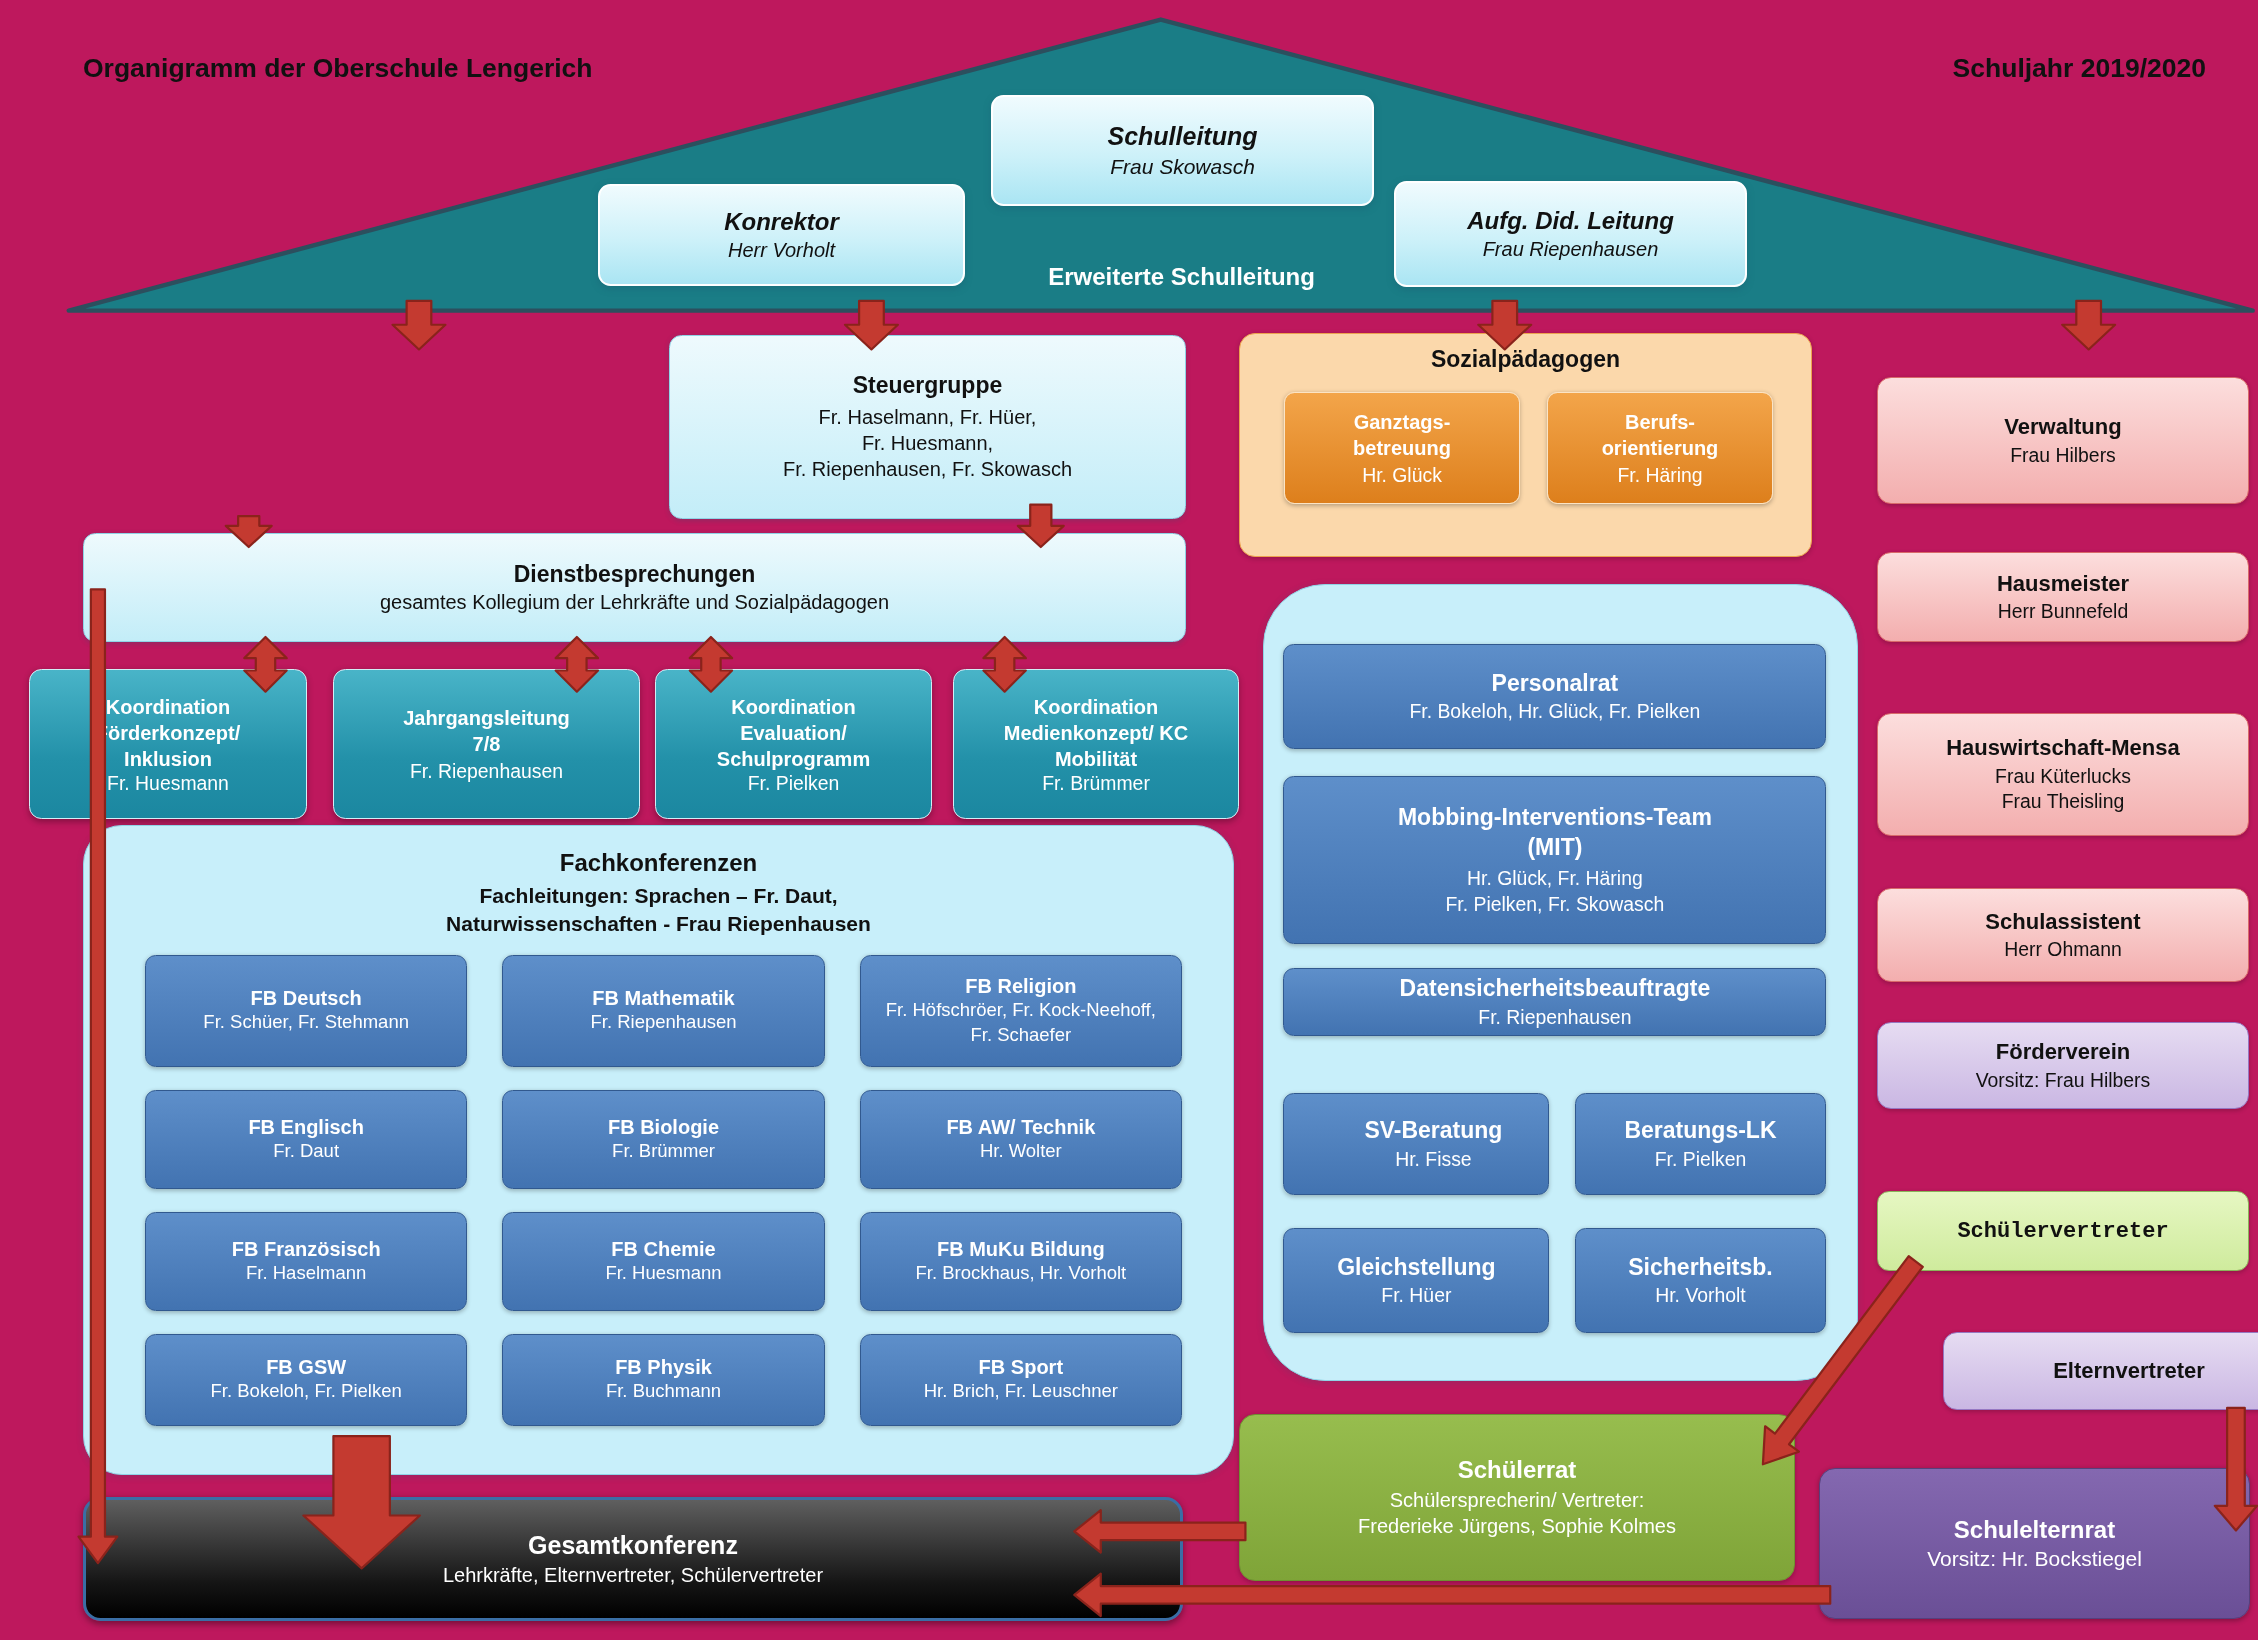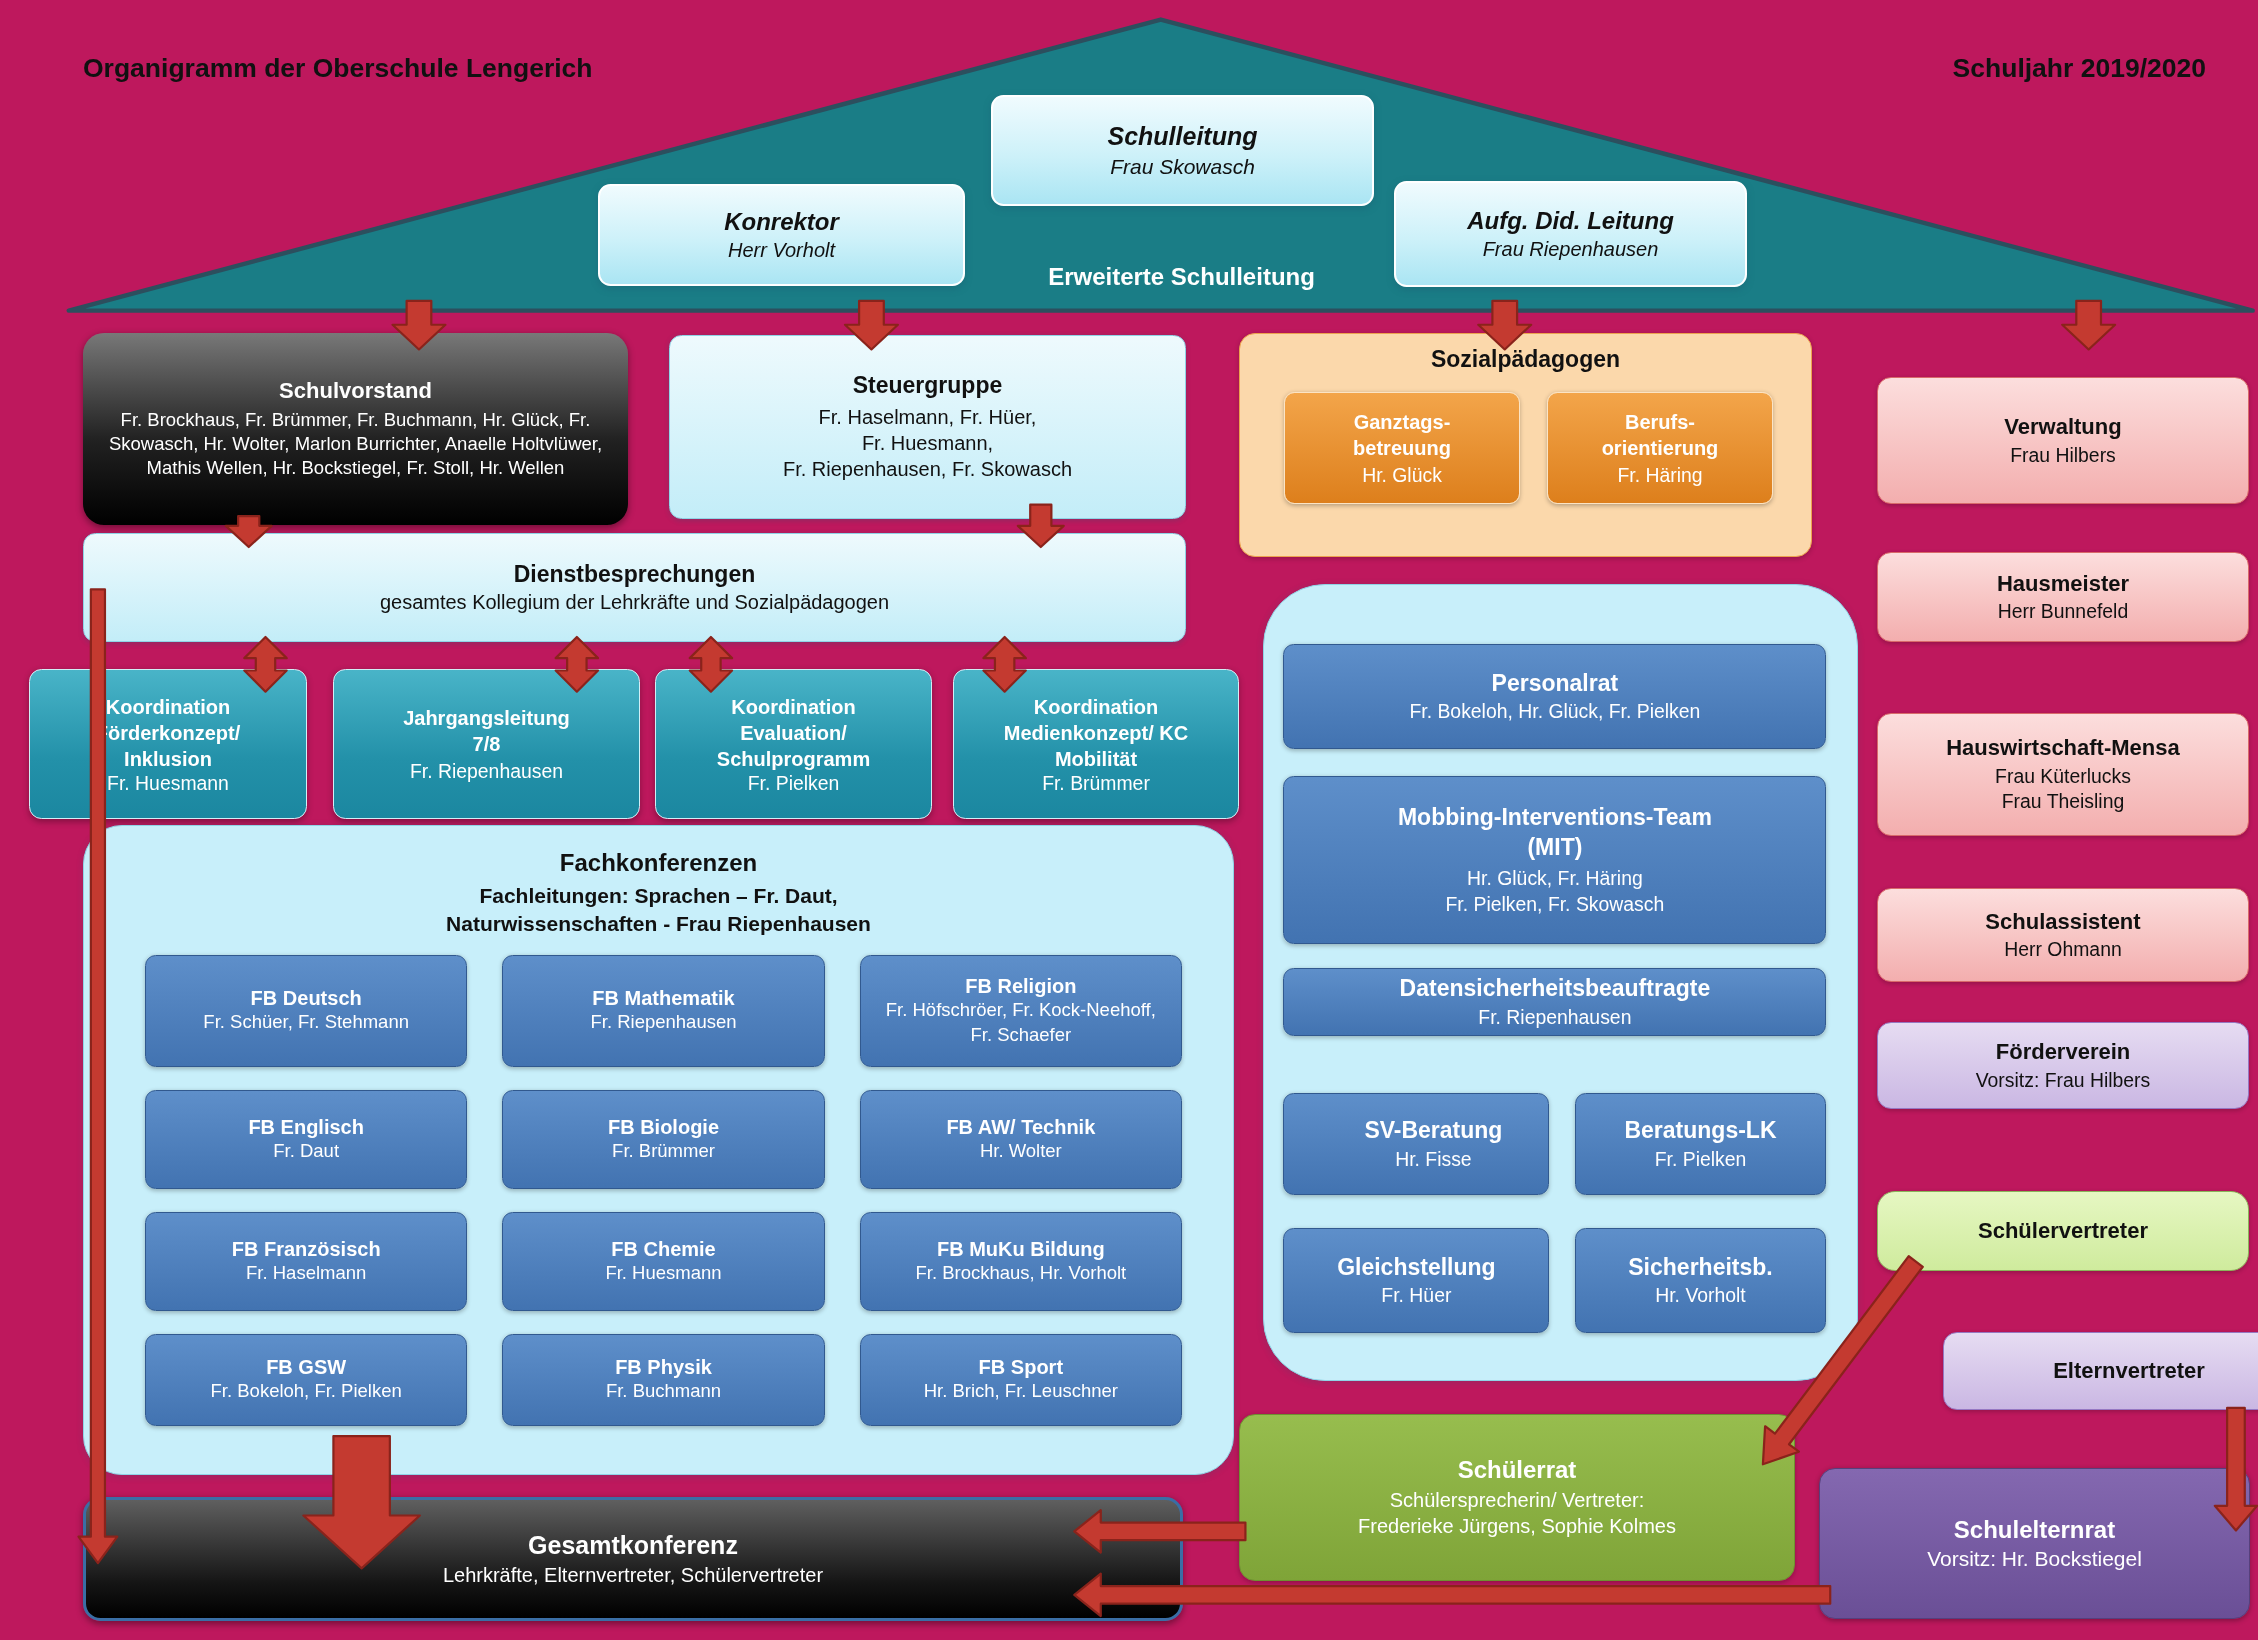--- a/index.html
+++ b/index.html
@@ -26,21 +26,21 @@
           color:#fff;border:3.5px solid #3a6ea5;border-radius:17.6px;box-shadow:0 2.6px 7px rgba(0,0,0,.4);}
   .pink{background:linear-gradient(180deg,#fcdedd 0%,#f3aeae 100%);
         border:1.8px solid #d96a6a;border-radius:14px;box-shadow:0 1.8px 4.4px rgba(0,0,0,.2);}
   .orange-container{background:#fbd8ab;border:1.8px solid #eda24e;border-radius:16px;
         box-shadow:0 1.8px 5.3px rgba(0,0,0,.2);}
   .orangebox{background:linear-gradient(180deg,#f3a54a 0%,#dd7f1c 100%);
         border:1.8px solid #fce4c4;color:#fff;border-radius:10.6px;box-shadow:0 1.8px 4.4px rgba(0,0,0,.25);}
   .lav{background:linear-gradient(180deg,#e6dcf2 0%,#cab7e3 100%);
         border:1.8px solid #9678c2;border-radius:14px;box-shadow:0 1.8px 4.4px rgba(0,0,0,.2);}
   .greenlight{background:linear-gradient(180deg,#e6f7c2 0%,#cfeb9d 100%);
-        border:1.8px solid #8ab45a;border-radius:18px;box-shadow:0 1.8px 4.4px rgba(0,0,0,.2);}
+        border:1.8px solid #8ab45a;border-radius:12px;box-shadow:0 1.8px 4.4px rgba(0,0,0,.2);font-family:Liberation Mono, monospace;}
   .green{background:linear-gradient(180deg,#97bd4e 0%,#7fa438 100%);
         border:1.8px solid #6d9230;color:#fff;border-radius:16px;box-shadow:0 1.8px 5.3px rgba(0,0,0,.25);}
   .purple{background:linear-gradient(180deg,#8468b0 0%,#6a4f96 100%);
         border:1.8px solid #56407c;color:#fff;border-radius:16px;box-shadow:0 1.8px 5.3px rgba(0,0,0,.3);}
 
   
   .t30{font-size:26.5px;font-weight:bold;}
   .t28{font-size:25px;font-weight:bold;}
   .t27{font-size:24px;font-weight:bold;}
   .t26{font-size:23px;font-weight:bold;}
@@ -80,24 +80,20 @@
   <div class="box cyan" style="left:598px;top:184px;width:367px;height:102px;">
     <div class="bt t27">Konrektor</div>
     <div class="bt n23 mt4">Herr Vorholt</div>
   </div>
   <div class="box cyan" style="left:1394px;top:181px;width:353px;height:106px;">
     <div class="bt t27">Aufg. Did. Leitung</div>
     <div class="bt n23 mt4">Frau Riepenhausen</div>
   </div>
   <div class="abs t27" style="left:974px;top:263px;width:415px;text-align:center;color:#fff;">Erweiterte Schulleitung</div>
 
-  <div class="box black" style="left:83px;top:333px;width:545px;height:192px;padding:8.8px 19.4px;">
-    <div class="bt t25">Schulvorstand</div>
-    <div class="bt n21 lh mt4">Fr. Brockhaus, Fr. Brümmer, Fr. Buchmann, Hr. Glück, Fr. Skowasch, Hr. Wolter, Marlon Burrichter, Anaelle Holtvlüwer, Mathis Wellen, Hr. Bockstiegel, Fr. Stoll, Hr. Wellen</div>
-  </div>
 
   <div class="box cyan2" style="left:669px;top:335px;width:517px;height:184px;">
     <div class="bt t26">Steuergruppe</div>
     <div class="bt n23 lh mt6">Fr. Haselmann, Fr. Hüer,
 Fr. Huesmann,
 Fr. Riepenhausen, Fr. Skowasch</div>
   </div>
 
   <div class="abs orange-container" style="left:1239px;top:333px;width:573px;height:224px;">
     <div class="bt t26" style="text-align:center;margin-top:12.4px;">Sozialpädagogen</div>

